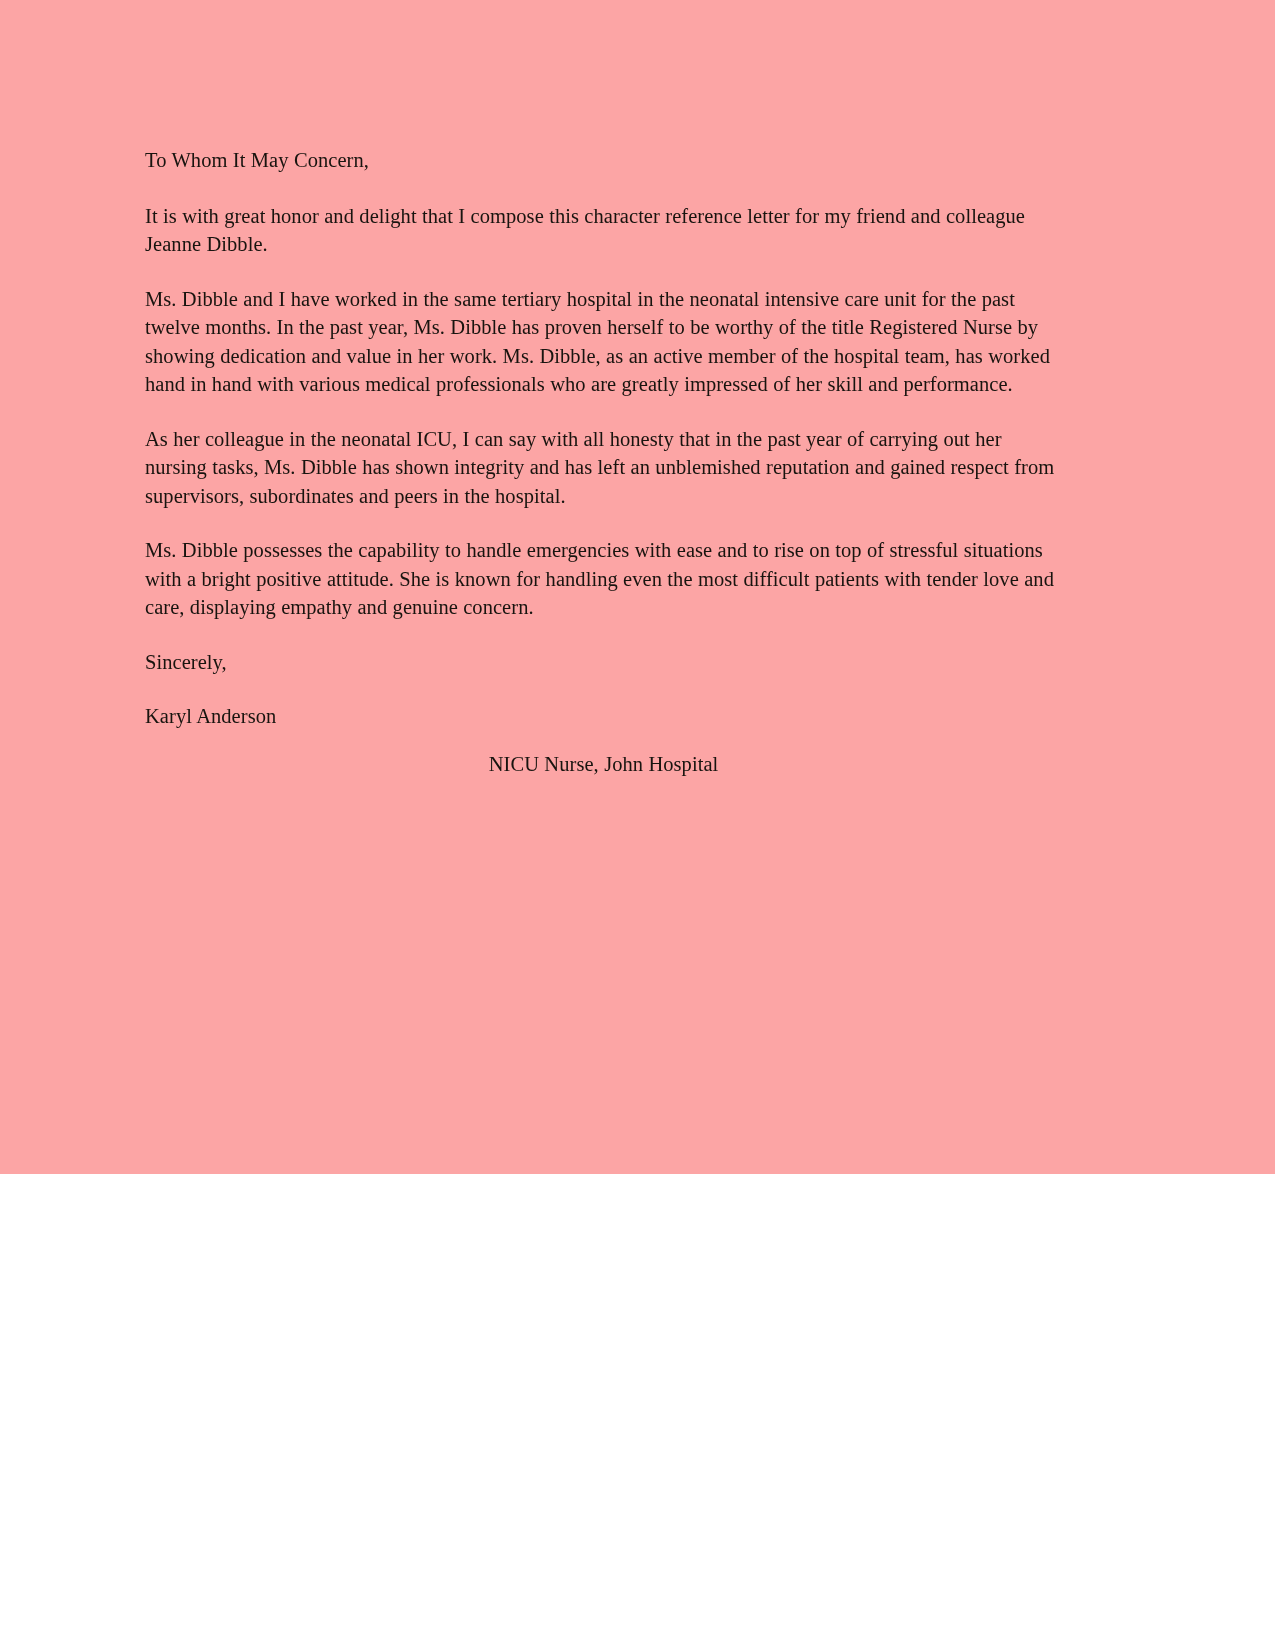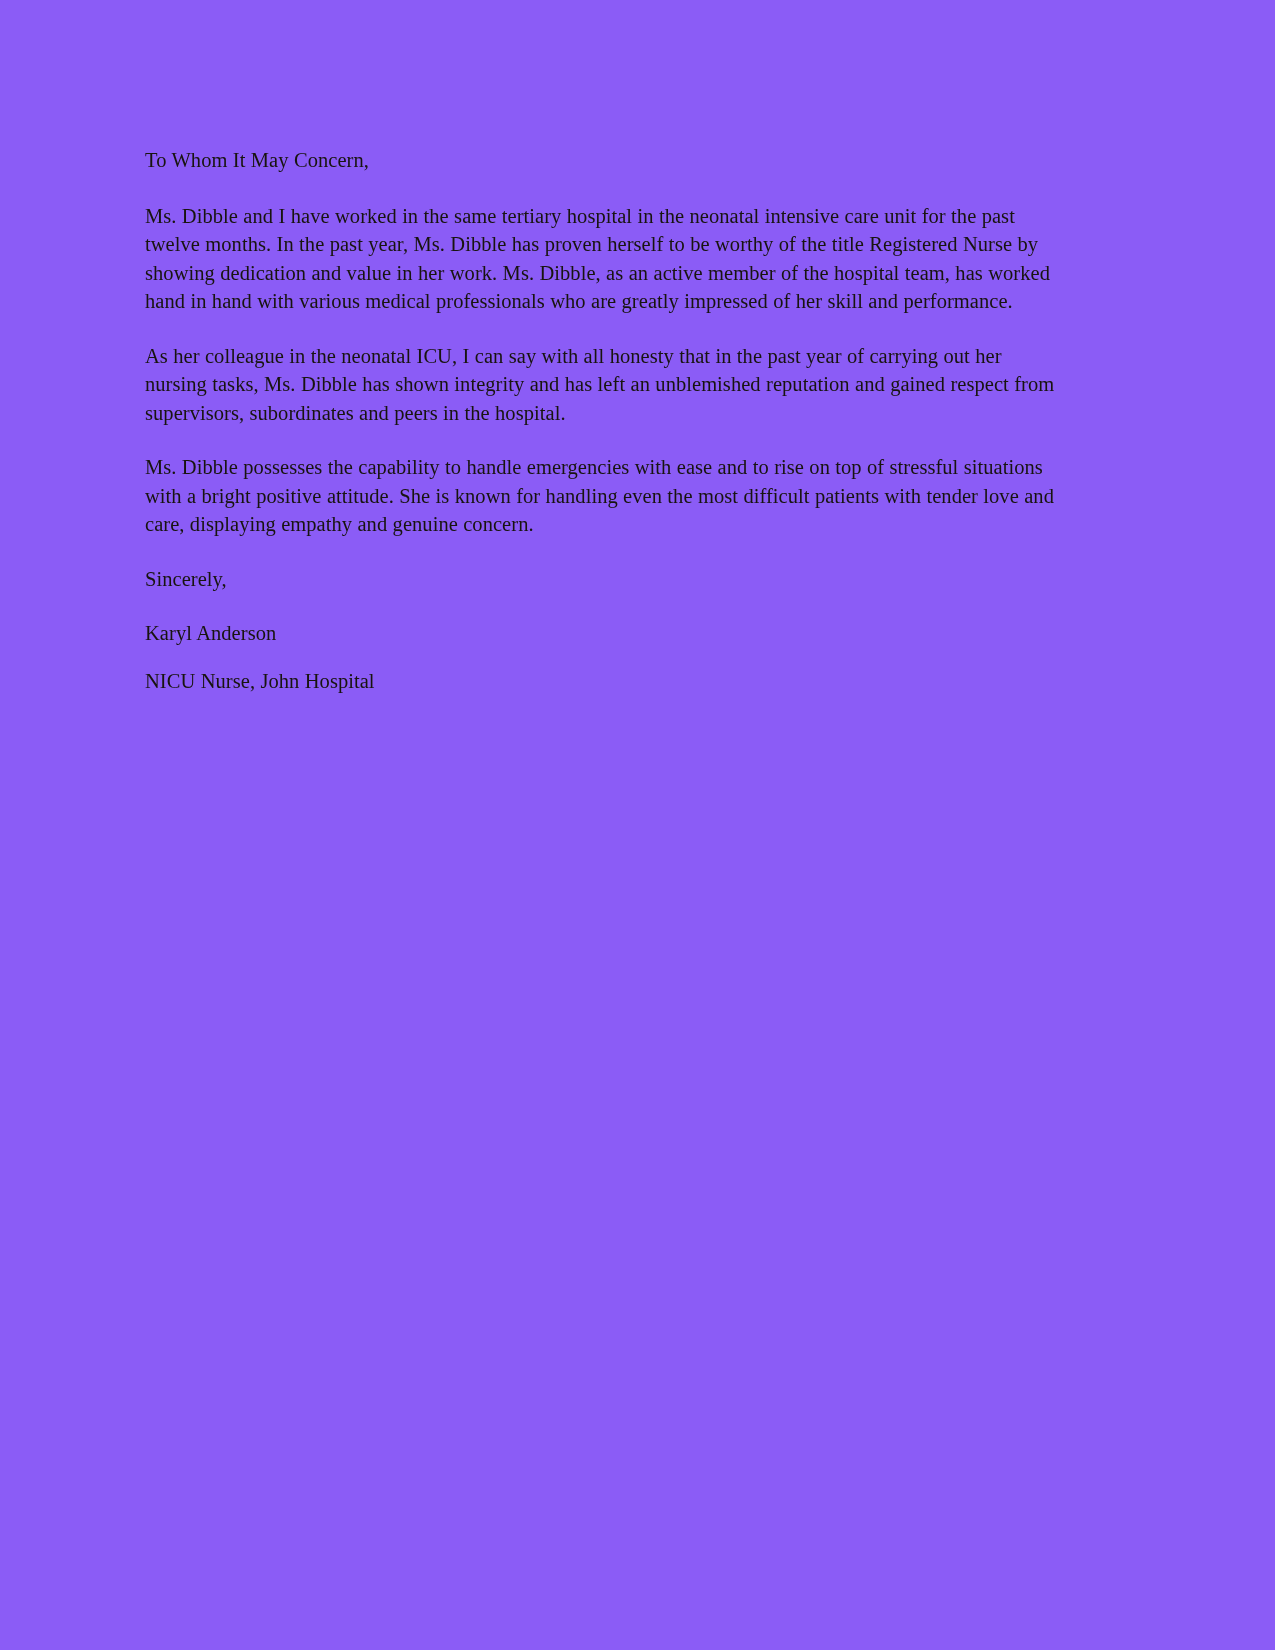--- a/index.html
+++ b/index.html
@@ -4,22 +4,22 @@
 <style>
   html, body {
     margin: 0;
     padding: 0;
     background: #ffffff;
   }
 
   .page {
     position: relative;
     width: 1275px;
-    height: 1650px;
-    background: #8b5cf6;
+    height: 1174px;
+    background: #fca5a5;
     margin: 0 auto;
     overflow: hidden;
     box-sizing: border-box;
   }
 
   .letter {
     position: absolute;
     left: 145px;
     top: 146px;
     width: 917px;
@@ -36,30 +36,31 @@
     word-spacing: 0.2px;
   }
 
   .para:last-child {
     margin-bottom: 0;
   }
 
   .para.salutation { margin-bottom: 27px; }
   .para.closing    { }
   .para.signer     { margin-bottom: 19px; }
-  .para.role       { margin-bottom: 8px; }
+  .para.role       { margin-bottom: 8px; text-align: center; }
 </style>
 </head>
 <body>
 
 <div class="page">
   <div class="letter">
 
     <p class="para salutation">To Whom It May Concern,</p>
 
+    <p class="para">It is with great honor and delight that I compose this character reference letter for my friend and colleague Jeanne Dibble.</p>
 
     <p class="para">Ms. Dibble and I have worked in the same tertiary hospital in the neonatal intensive care unit for the past twelve months. In the past year, Ms. Dibble has proven herself to be worthy of the title Registered Nurse by showing dedication and value in her work. Ms. Dibble, as an active member of the hospital team, has worked hand in hand with various medical professionals who are greatly impressed of her skill and performance.</p>
 
     <p class="para">As her colleague in the neonatal ICU, I can say with all honesty that in the past year of carrying out her nursing tasks, Ms. Dibble has shown integrity and has left an unblemished reputation and gained respect from supervisors, subordinates and peers in the hospital.</p>
 
     <p class="para">Ms. Dibble possesses the capability to handle emergencies with ease and to rise on top of stressful situations with a bright positive attitude. She is known for handling even the most difficult patients with tender love and care, displaying empathy and genuine concern.</p>
 
     <p class="para closing">Sincerely,</p>
 
     <p class="para signer">Karyl Anderson</p>

